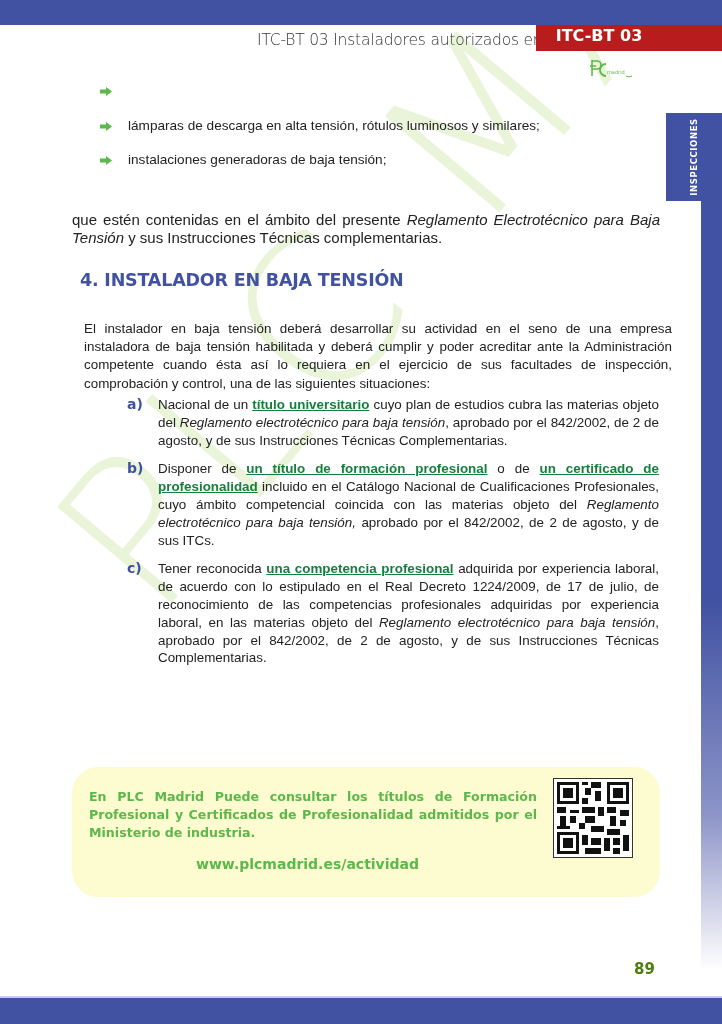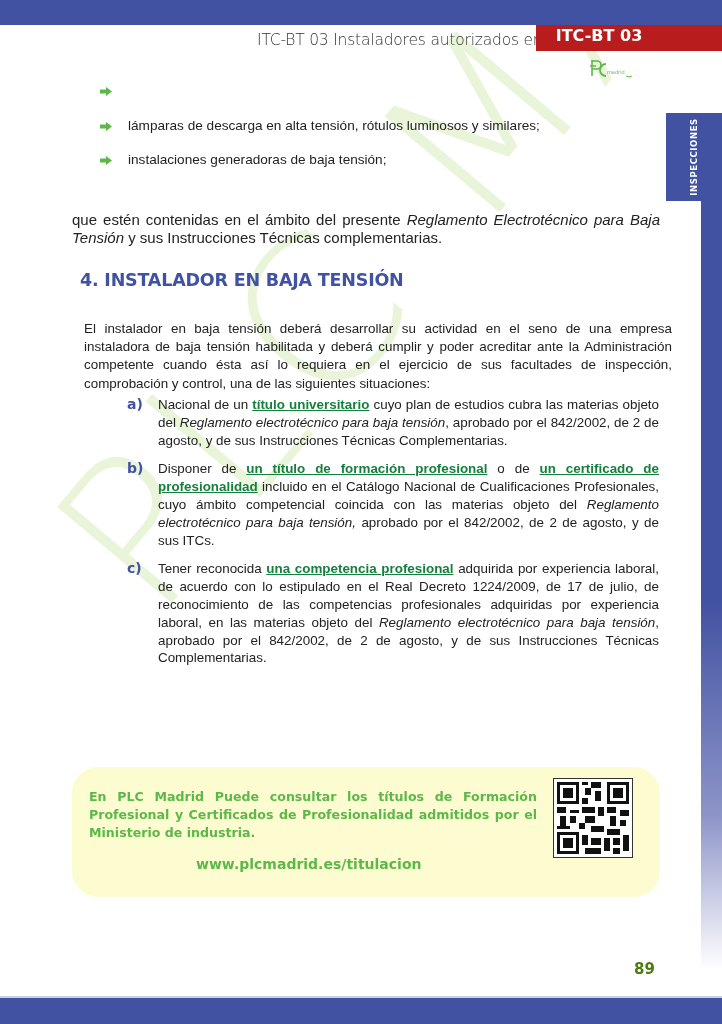--- a/index.html
+++ b/index.html
@@ -92,21 +92,21 @@
     <span>Disponer de </span><a class="link">un título de formación profesional</a><span> o de </span><a class="link">un certificado de profesionalidad</a><span> incluido en el Catálogo Nacional de Cualificaciones Profesionales, cuyo ámbito competencial coincida con las materias objeto del </span><em>Reglamento electrotécnico para baja tensión,</em><span> aprobado por el 842/2002, de 2 de agosto, y de sus ITCs.</span>
   </div>
   <div class="item">
     <span class="marker">c)</span>
     <span>Tener reconocida </span><a class="link">una competencia profesional</a><span> adquirida por experiencia laboral, de acuerdo con lo estipulado en el Real Decreto 1224/2009, de 17 de julio, de reconocimiento de las competencias profesionales adquiridas por experiencia laboral, en las materias objeto del </span><em>Reglamento electrotécnico para baja tensión</em><span>, aprobado por el 842/2002, de 2 de agosto, y de sus Instrucciones Técnicas Complementarias.</span>
   </div>
 </div>
 
 <div class="callout"></div>
 <div class="callout-text">En PLC Madrid Puede consultar los títulos de Formación Profesional y Certificados de Profesionalidad admitidos por el Ministerio de industria.</div>
-<a class="callout-url">www.plcmadrid.es/titulacion</a>
+<a class="callout-url">www.plcmadrid.es/actividad</a>
 
 <svg class="qr" viewBox="0 0 25 25" shape-rendering="crispEdges">
   <rect x="0" y="0" width="25" height="25" fill="#fff"></rect>
   <g fill="#111">
     <rect x="1" y="1" width="7" height="7"></rect>
       <rect x="2" y="2" width="5" height="5" fill="#fff"></rect>
       <rect x="3" y="3" width="3" height="3"></rect>
     <rect x="17" y="1" width="7" height="7"></rect>
       <rect x="18" y="2" width="5" height="5" fill="#fff"></rect>
       <rect x="19" y="3" width="3" height="3"></rect>

